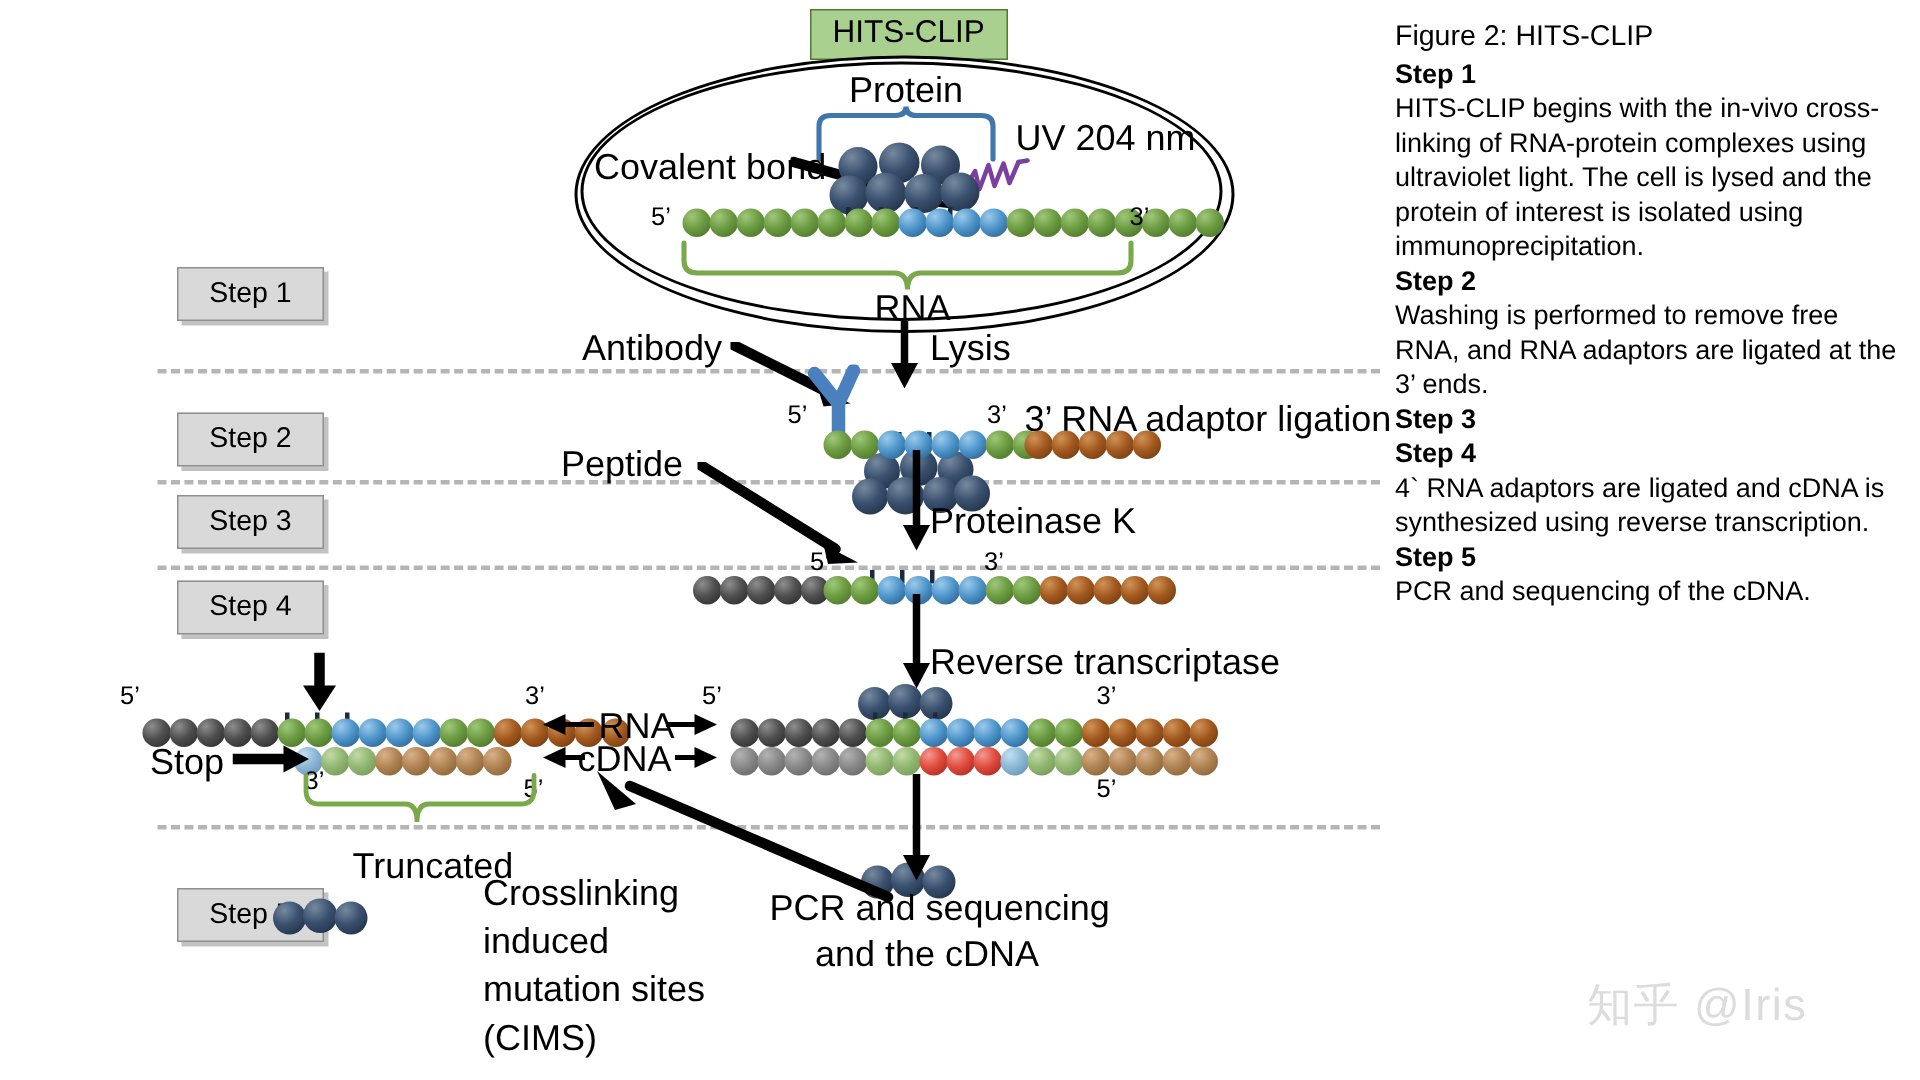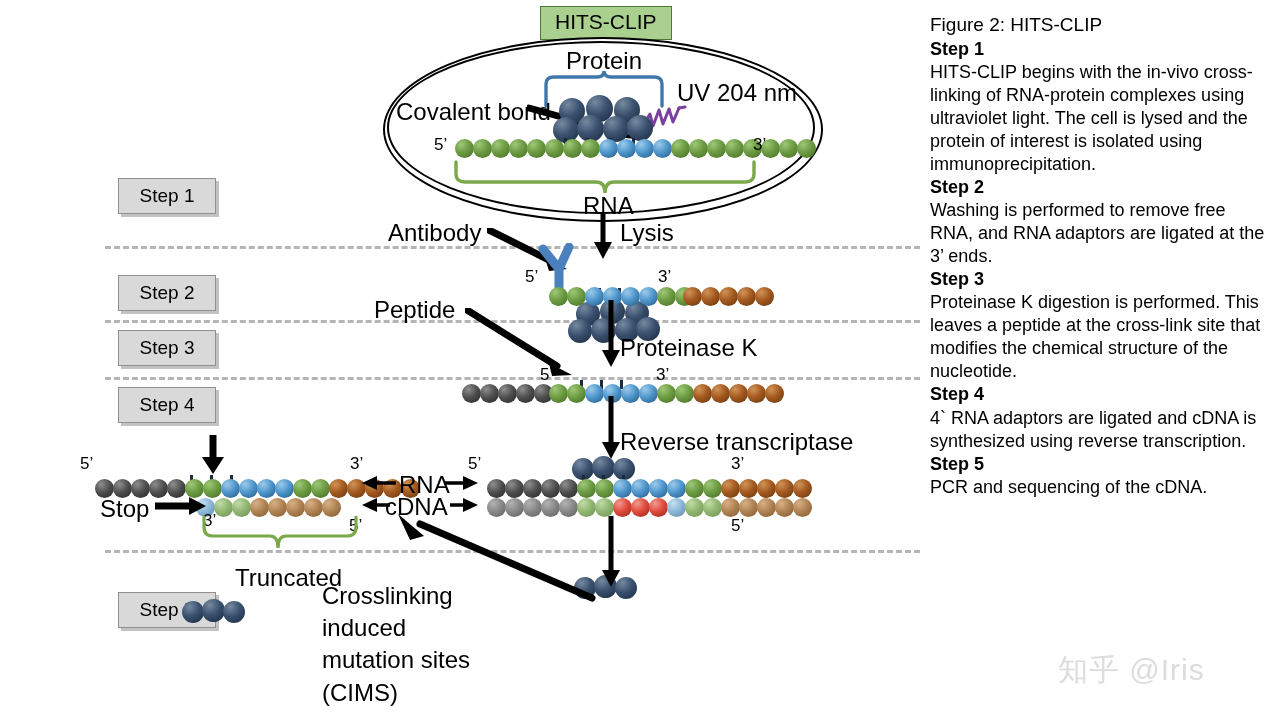--- a/index.html
+++ b/index.html
@@ -201,20 +201,21 @@
       <div class="bead b-green"></div>
       <div class="bead b-blue"></div>
       <div class="bead b-blue"></div>
       <div class="bead b-blue"></div>
       <div class="bead b-blue"></div>
       <div class="bead b-green"></div>
       <div class="bead b-green"></div>
     </div>
   <div class="abs lbl prime" style="left:658px;top:268px;">3’</div>
 
+  <div class="abs lbl" style="left:683px;top:267px;">3’ RNA adaptor ligation</div>
   <div class="abs strand" id="strand-step2_adaptor" style="left:683px;top:287px;">
       <div class="bead b-brown"></div>
       <div class="bead b-brown"></div>
       <div class="bead b-brown"></div>
       <div class="bead b-brown"></div>
       <div class="bead b-brown"></div>
     </div>
 
   <svg class="abs" style="left:600px;top:300px;" width="24" height="68" viewBox="0 0 24 68">
     <path d="M11,0 L11,54" stroke="#000" stroke-width="5"></path>
@@ -407,32 +408,35 @@
     <div class="lbl" style="margin-bottom:7px;">Crosslinking</div>
     <div class="lbl" style="margin-bottom:7px;">induced</div>
     <div class="lbl" style="margin-bottom:7px;">mutation sites</div>
     <div class="lbl">(CIMS)</div>
   </div>
 
   <svg class="abs" style="left:600px;top:516px;" width="24" height="72" viewBox="0 0 24 72">
     <path d="M11,0 L11,58" stroke="#000" stroke-width="5"></path>
     <path d="M11,71 L2,54 L20,54 Z" fill="#000"></path>
   </svg>
+  <div class="abs" style="left:513px;top:593px;text-align:center;width:210px;">
+    <div class="lbl" style="margin-bottom:6px;">PCR and sequencing</div>
+    <div class="lbl">and the cDNA</div>
+  </div>
 
   <div class="panel">
     <div class="fig">Figure 2: HITS-CLIP</div>
 
     <div class="head">Step 1</div>
     <div class="body">HITS-CLIP begins with the in-vivo cross-linking of RNA-protein complexes using ultraviolet light. The cell is lysed and  the protein of interest is isolated using immunoprecipitation.</div>
 
     <div class="head">Step 2</div>
     <div class="body">Washing is  performed to remove free RNA, and RNA adaptors are ligated at the 3’ ends.</div>
 
     <div class="head">Step 3</div>
-    <div class="body">Proteinase K digestion is performed. This leaves a peptide at the cross-link site that modifies the chemical structure of the nucleotide.</div>
 
     <div class="head">Step 4</div>
     <div class="body">4` RNA adaptors are ligated and cDNA is synthesized using reverse transcription.</div>
 
     <div class="head">Step 5</div>
     <div class="body">PCR and sequencing of the cDNA.</div>
   </div>
 
   <div class="abs watermark" style="left:1058px;top:650px;">知乎 @Iris</div>
 

